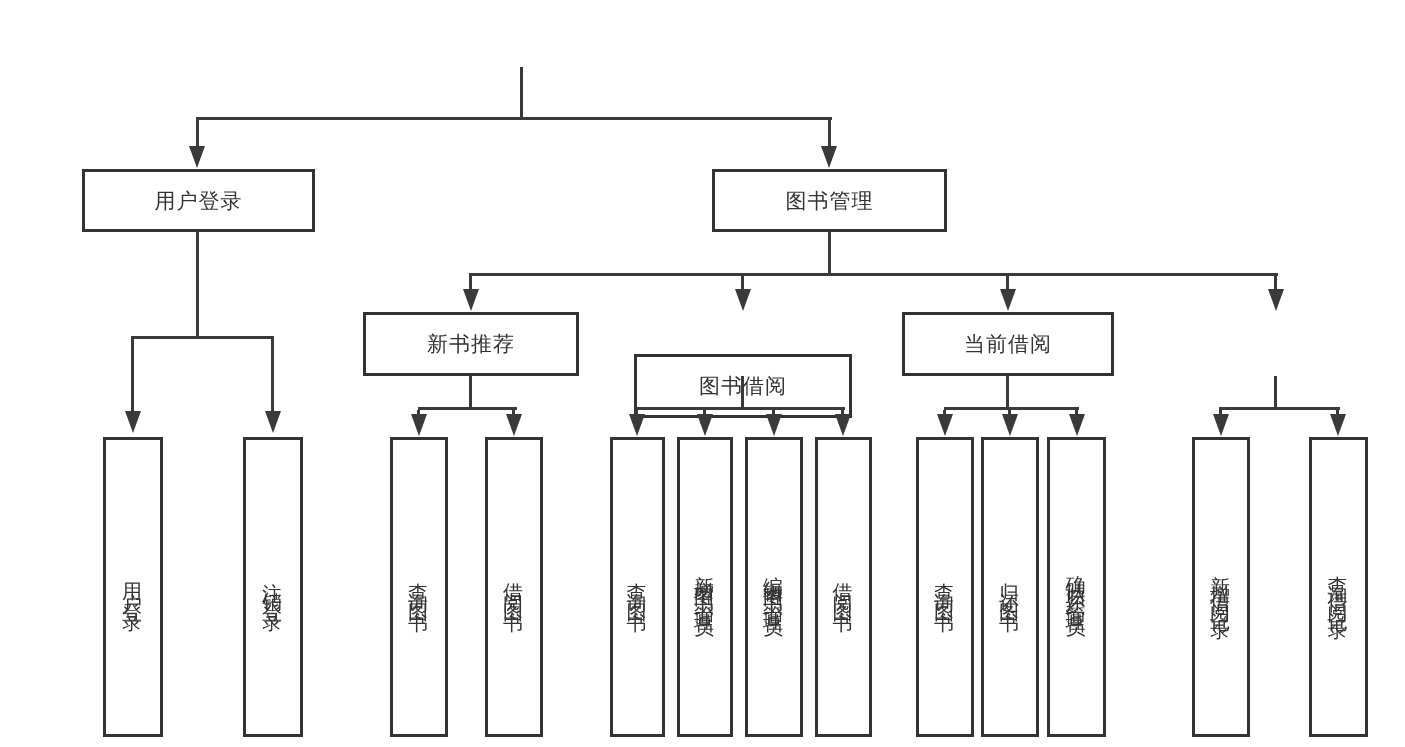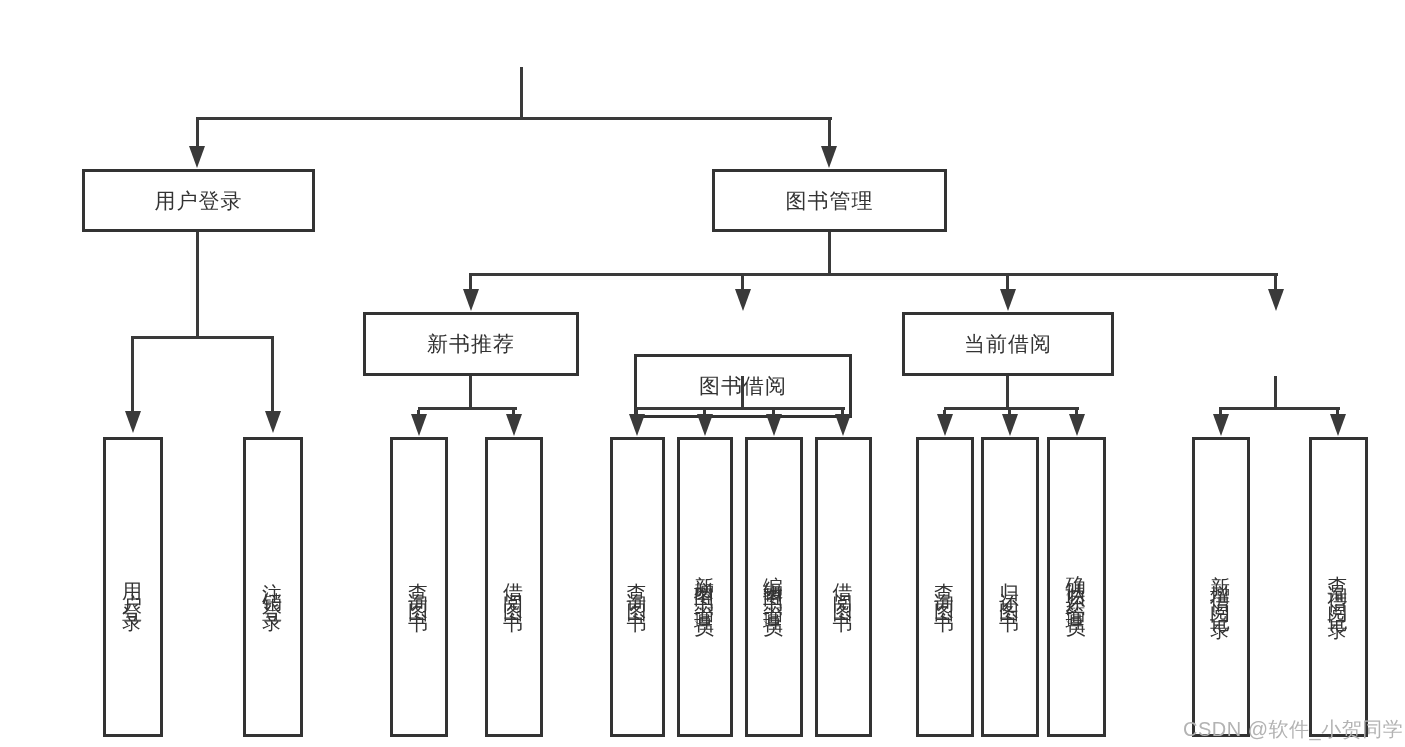--- a/index.html
+++ b/index.html
@@ -185,15 +185,14 @@
     <span>确认归还（管理员）</span>
   </div>
 
   <div class="leaf mid" style="left:1192px; width:58px;">
     <span>新增借阅记录</span>
   </div>
   <div class="leaf mid" style="left:1309px; width:59px;">
     <span>查询借阅记录</span>
   </div>
 
-  <div class="watermark">CSDN @软件_小贺同学</div>
 
 </div>
 
 </body></html>

